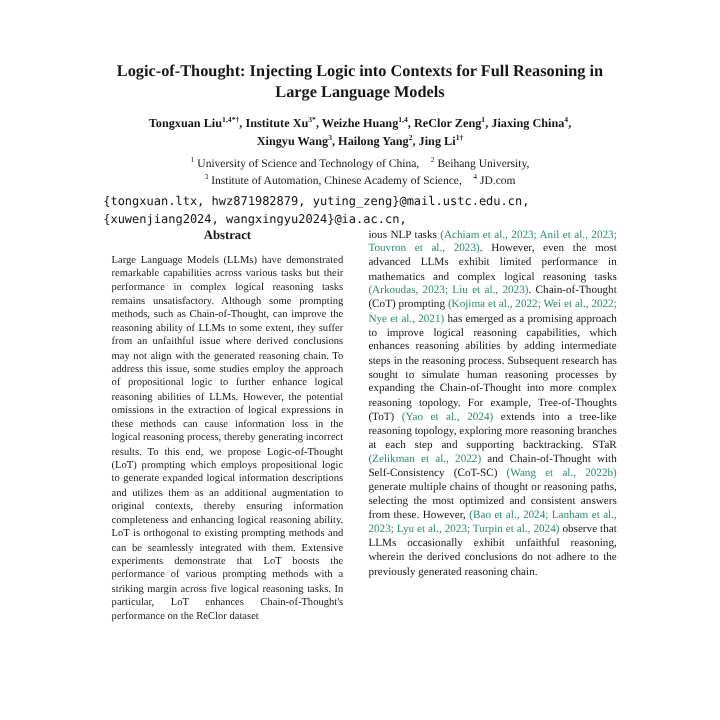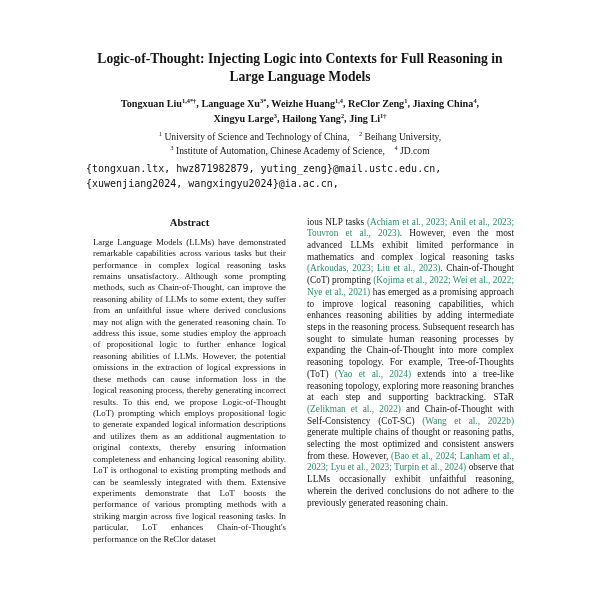--- a/index.html
+++ b/index.html
@@ -7,38 +7,38 @@
   .page {
     position:relative; width:600px; height:600px; margin:0 auto; background:#ffffff;
     font-family:"Liberation Serif", serif; color:#161616;
     padding:50px 86px 0 86px; overflow:hidden;
   }
   .title { font-size:13.6px; font-weight:700; text-align:center; line-height:1.32; }
   .authors { margin-top:11px; text-align:center; font-size:10.2px; font-weight:700; line-height:1.45; }
   .authors sup, .affils sup { font-size:6.4px; line-height:0; }
   .affils { margin-top:4px; text-align:center; font-size:9.6px; line-height:1.42; }
   .emails { margin-top:3px; text-align:left; font-family:"DejaVu Sans Mono", monospace; font-size:10px; line-height:1.5; color:#111; }
-  .columns { display:flex; gap:14px; margin-top:26px; }
+  .columns { display:flex; gap:14px; }
   .col { flex:1 1 0; min-width:0; }
   .abstract-heading { text-align:center; font-weight:700; font-size:10.6px; margin-bottom:9px; }
   .abstract-body { font-size:8.8px; line-height:1.3; text-align:justify; padding:0 7px; }
   .body-text p { font-size:9.3px; line-height:1.26; text-align:justify; }
   .body-text p + p { text-indent:11px; margin-top:1px; }
   .cite { color:var(--cite-color, #2e8b6e); }
 </style>
 </head>
 <body>
 
 <div class="page">
 
   <div class="title">Logic-of-Thought: Injecting Logic into Contexts for Full Reasoning in Large Language Models</div>
 
   <div class="authors">
-    <div><span>Tongxuan Liu</span><sup>1,4*†</sup><span>, Language Xu</span><sup>3*</sup><span>, Weizhe Huang</span><sup>1,4</sup><span>, ReClor Zeng</span><sup>1</sup><span>, Jiaxing China</span><sup>4</sup><span>,</span></div>
-    <div><span>Xingyu Large</span><sup>3</sup><span>, Hailong Yang</span><sup>2</sup><span>, Jing Li</span><sup>1†</sup></div>
+    <div><span>Tongxuan Liu</span><sup>1,4*†</sup><span>, Institute Xu</span><sup>3*</sup><span>, Weizhe Huang</span><sup>1,4</sup><span>, ReClor Zeng</span><sup>1</sup><span>, Jiaxing China</span><sup>4</sup><span>,</span></div>
+    <div><span>Xingyu Wang</span><sup>3</sup><span>, Hailong Yang</span><sup>2</sup><span>, Jing Li</span><sup>1†</sup></div>
   </div>
 
   <div class="affils">
     <div><sup>1</sup><span> University of Science and Technology of China,  </span><sup>2</sup><span> Beihang University,</span></div>
     <div><sup>3</sup><span> Institute of Automation, Chinese Academy of Science,  </span><sup>4</sup><span> JD.com</span></div>
   </div>
 
   <div class="emails">
     <div>{tongxuan.ltx, hwz871982879, yuting_zeng}@mail.ustc.edu.cn,</div>
     <div>{xuwenjiang2024, wangxingyu2024}@ia.ac.cn,</div>

